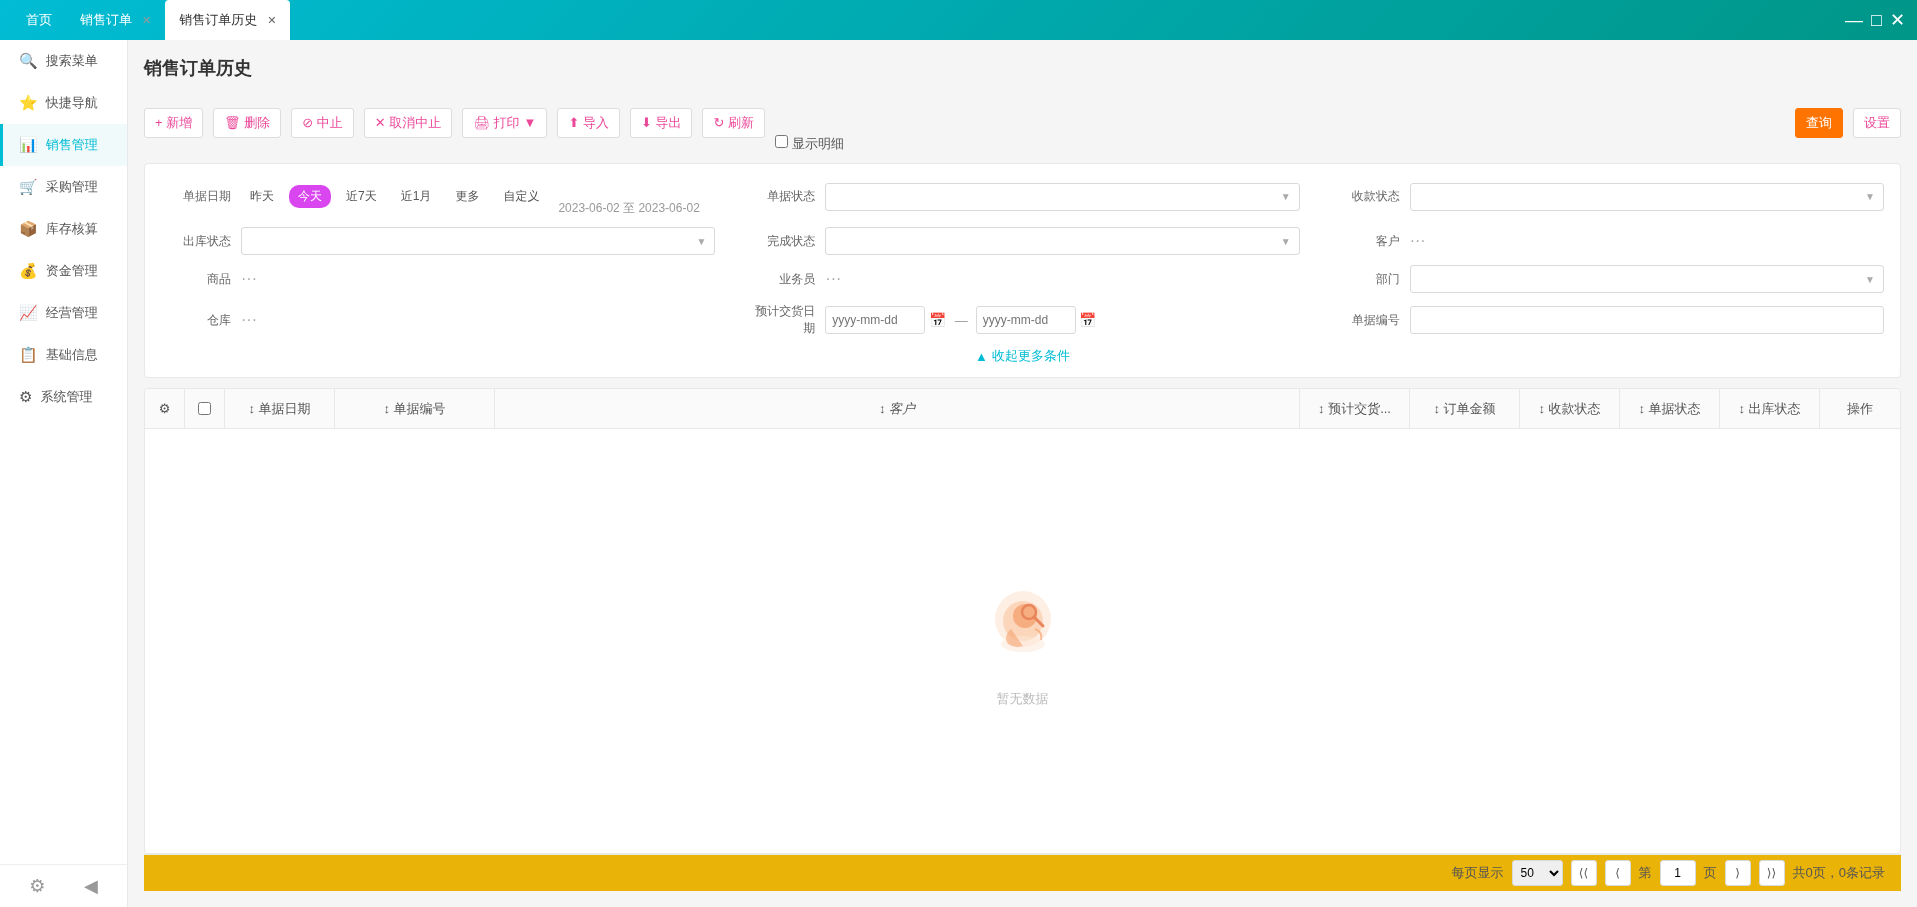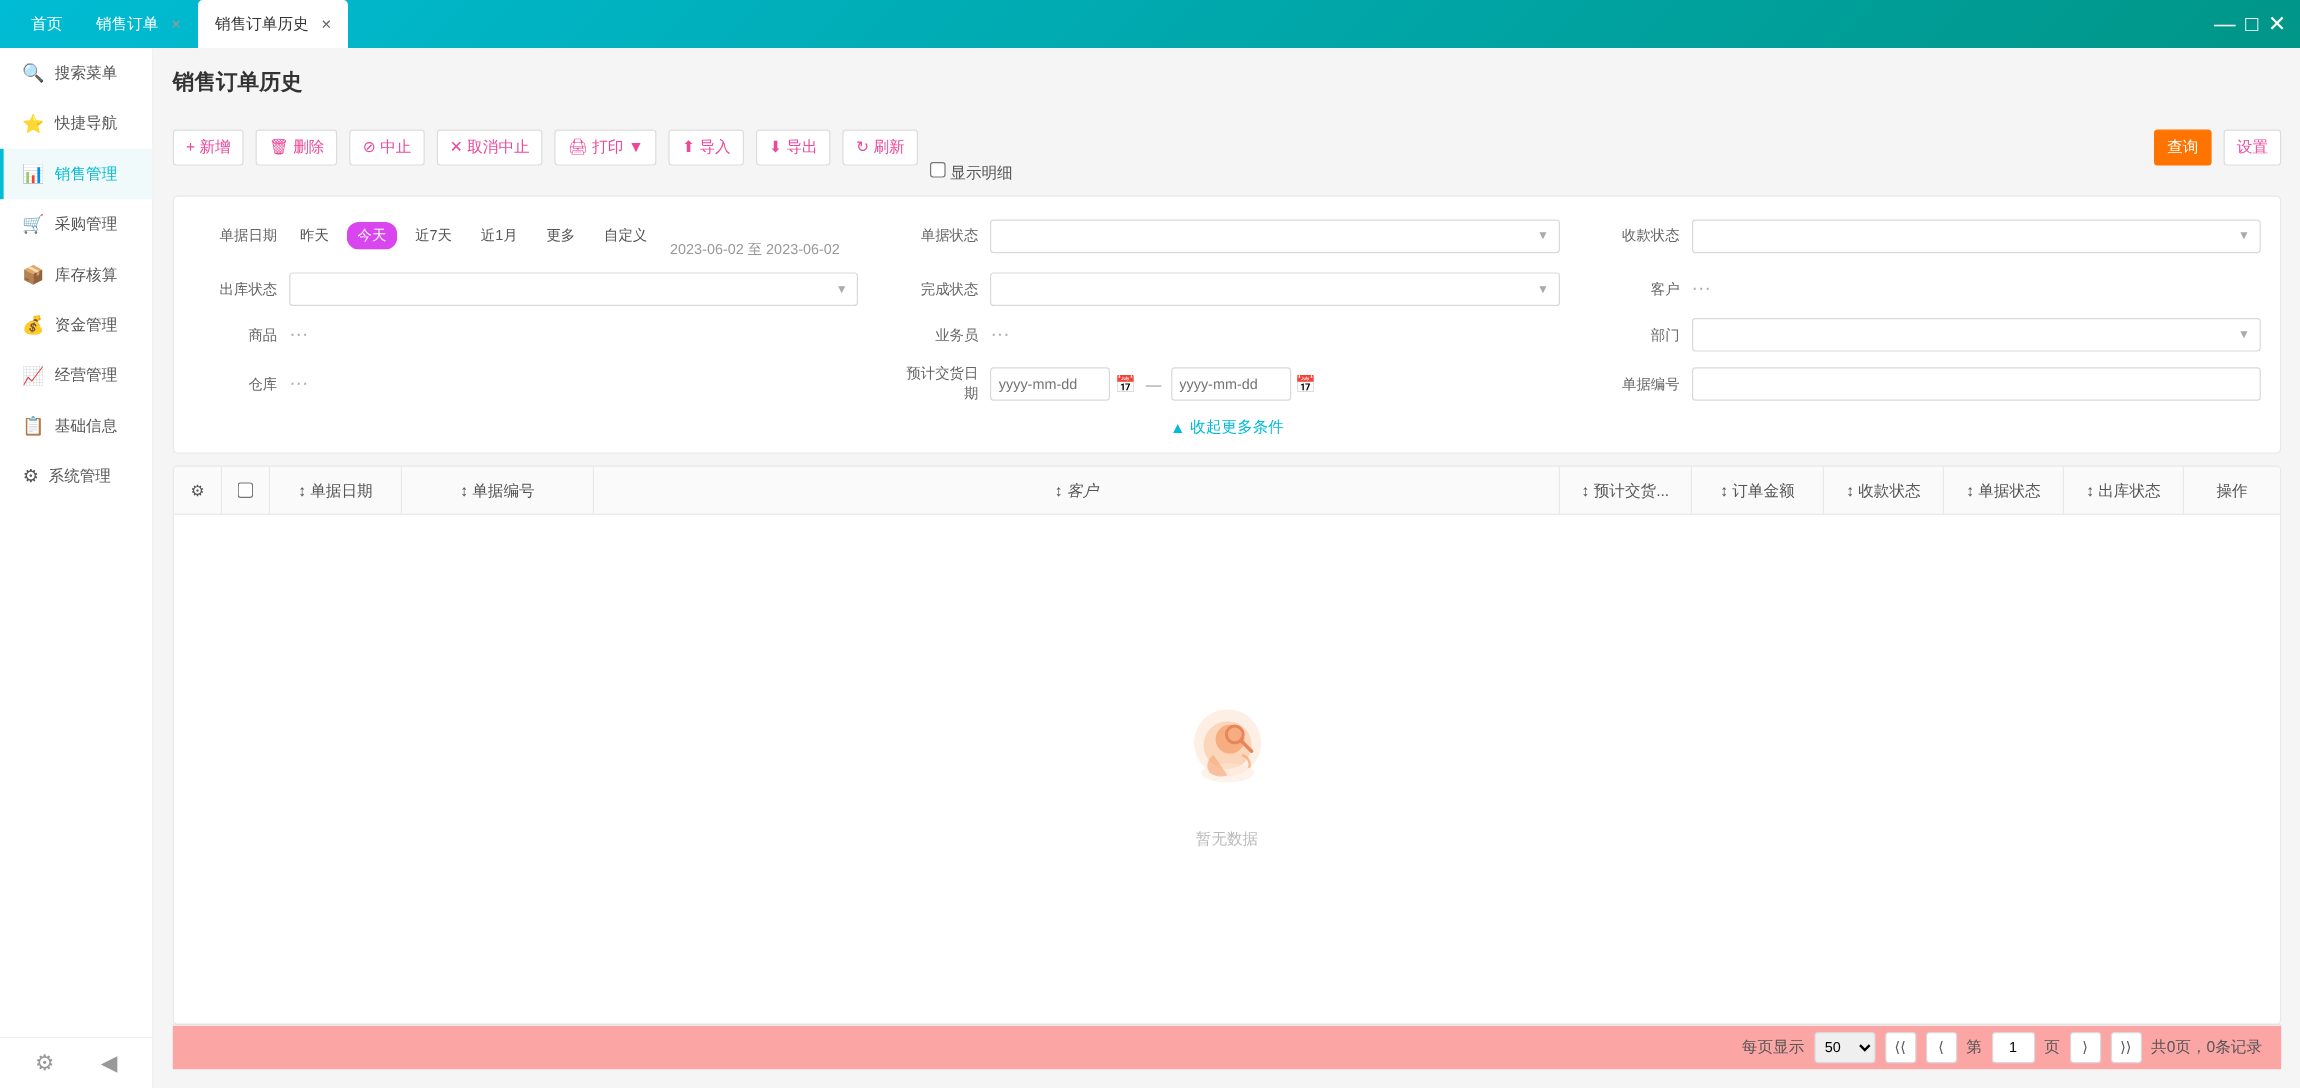--- a/index.html
+++ b/index.html
@@ -297,21 +297,21 @@
     }
     .empty-text { color: #bbb; font-size: 13px; }
 
     
     .pagination {
       display: flex;
       align-items: center;
       justify-content: flex-end;
       padding: 5px 16px;
       border-top: 1px solid #e8e8e8;
-      background: #fca5a5;
+      background: #eab308;
       gap: 8px;
       font-size: 12px;
       color: #555;
       flex-shrink: 0;
     }
     .page-size-select {
       height: 26px;
       border: 1px solid #d9d9d9;
       border-radius: 3px;
       padding: 0 4px;

